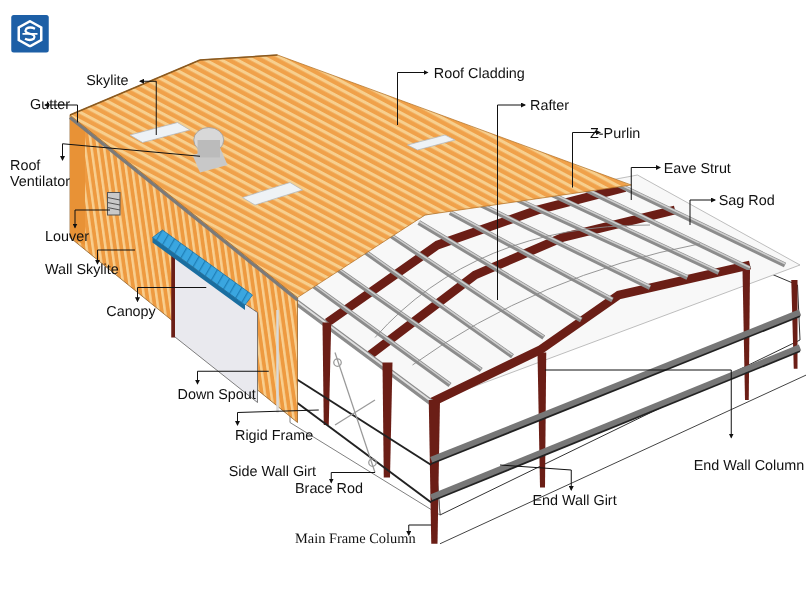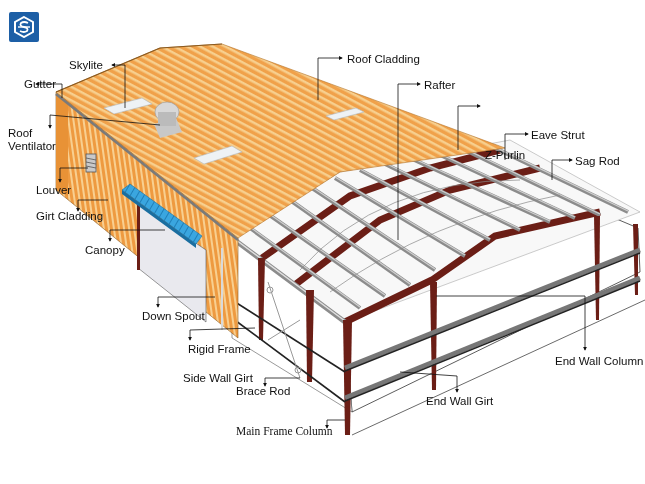--- a/index.html
+++ b/index.html
@@ -179,26 +179,26 @@
       <line x1="5" y1="11" x2="17" y2="11" stroke="#fff" stroke-width="1.4"></line>
     </svg>
   </div>
 </div>
 
 <span class="lbl" style="left:69px;top:59px;">Skylite</span>
 <span class="lbl" style="left:0px;top:78px;margin-left:24px;">Gutter</span>
 <span class="lbl" style="left:8px;top:127px;text-align:right;">Roof</span>
 <span class="lbl" style="left:8px;top:140px;">Ventilator</span>
 <span class="lbl" style="left:36px;top:184px;">Louver</span>
-<span class="lbl" style="left:36px;top:210px;">Girt Cladding</span>
+<span class="lbl" style="left:36px;top:210px;">Wall Skylite</span>
 <span class="lbl" style="left:85px;top:244px;">Canopy</span>
 <span class="lbl" style="left:119px;top:310px;margin-left:23px;">Down Spout</span>
 <span class="lbl" style="left:150px;top:343px;padding-left:38px;">Rigid Frame</span>
 <span class="lbl" style="left:183px;top:372px;">Side Wall Girt</span>
 <span class="lbl" style="left:236px;top:385px;">Brace Rod</span>
 <span class="lbl" style="left:236px;top:425px;font-family:Liberation Serif, serif;">Main Frame Column</span>
 <span class="lbl" style="left:347px;top:53px;">Roof Cladding</span>
 <span class="lbl" style="left:424px;top:79px;text-align:right;">Rafter</span>
-<span class="lbl" style="left:485px;top:101px;margin-top:48px;">Z-Purlin</span>
+<span class="lbl" style="left:472px;top:101px;">Z-Purlin</span>
 <span class="lbl" style="left:531px;top:129px;">Eave Strut</span>
 <span class="lbl" style="left:575px;top:155px;">Sag Rod</span>
-<span class="lbl" style="left:555px;top:355px;">End Wall Column</span>
+<span class="lbl" style="left:555px;top:367px;">End Wall Column</span>
 <span class="lbl" style="left:426px;top:395px;text-align:center;">End Wall Girt</span>
 
 </body></html>

